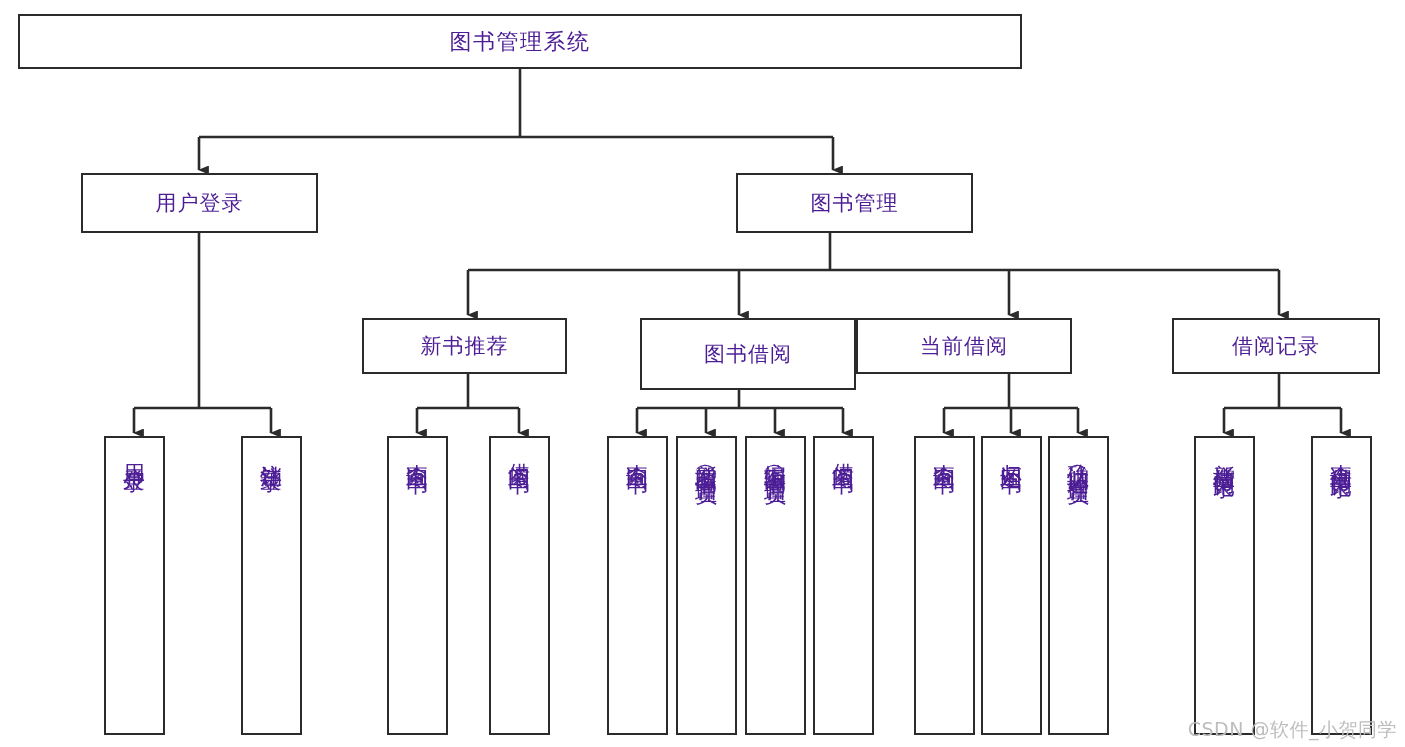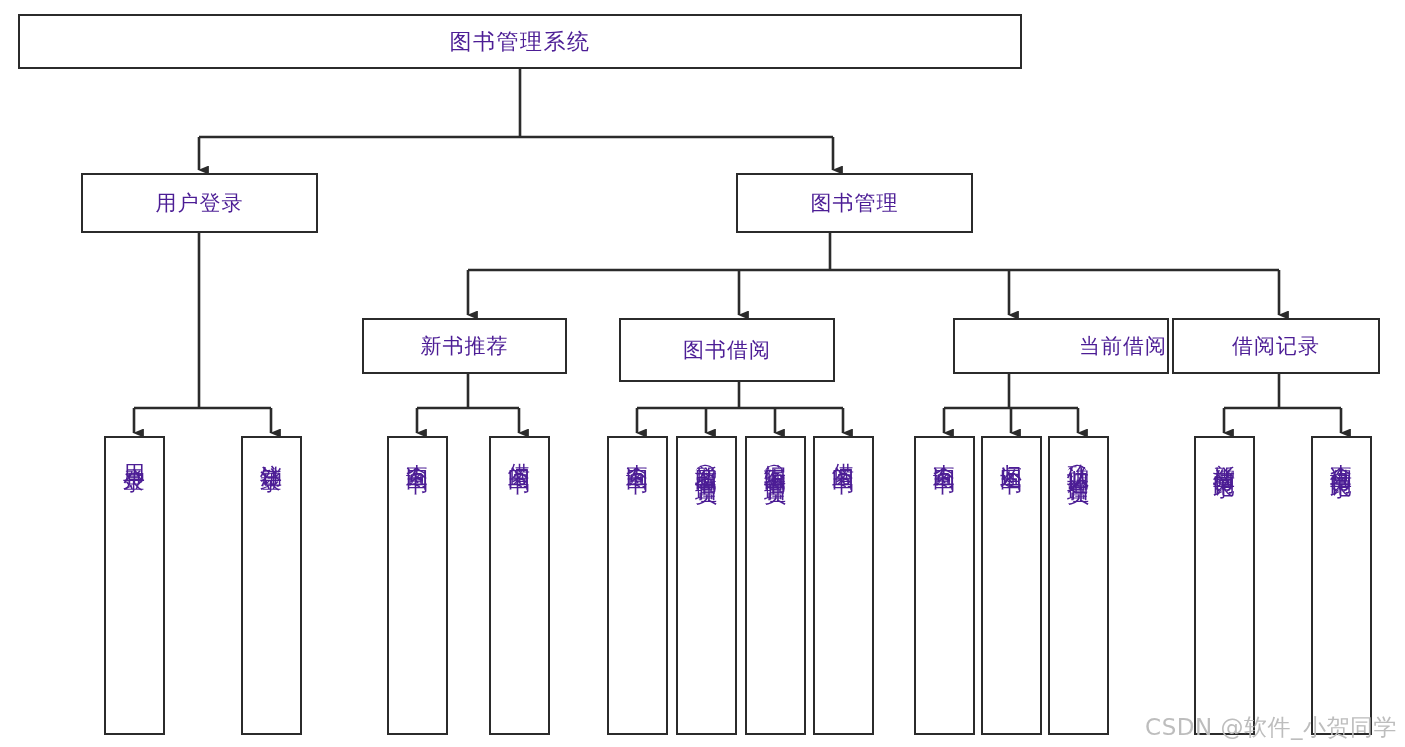--- a/index.html
+++ b/index.html
@@ -62,21 +62,21 @@
     text-orientation: upright;
     font-size: 22px;
     line-height: 1.05;
     letter-spacing: 3px;
     white-space: nowrap;
   }
   #watermark {
     position: absolute;
     right: 8px;
     bottom: 4px;
-    font-size: 23px;
+    font-size: 19px;
     color: #bdbdbd;
     letter-spacing: 0.5px;
     white-space: nowrap;
   }
 </style>
 </head>
 <body>
 
 <div id="diagram-root">
 
@@ -140,25 +140,25 @@
   </div>
 
   <div class="node horiz" style="left:712px; top:173px; width:237px; height:60px;margin-left:24px;">
     <span class="node-label">图书管理</span>
   </div>
 
   <div class="node horiz" style="left:362px; top:318px; width:205px; height:56px;">
     <span class="node-label">新书推荐</span>
   </div>
 
-  <div class="node horiz" style="left:619px; top:318px; width:216px; height:64px;font-family:Liberation Serif, serif;">
+  <div class="node horiz" style="left:640px; top:318px; width:216px; height:72px;font-family:Liberation Serif, serif;">
     <span class="node-label">图书借阅</span>
   </div>
 
-  <div class="node horiz" style="left:953px; top:318px; width:216px; height:56px;justify-content:flex-end;">
+  <div class="node horiz" style="left:856px; top:318px; width:216px; height:56px;">
     <span class="node-label">当前借阅</span>
   </div>
 
   <div class="node horiz" style="left:1172px; top:318px; width:208px; height:56px;">
     <span class="node-label">借阅记录</span>
   </div>
 
   <div class="node vert" style="left:104px; top:436px; width:61px; height:299px;">
     <span class="node-label">用户登录</span>
   </div>

